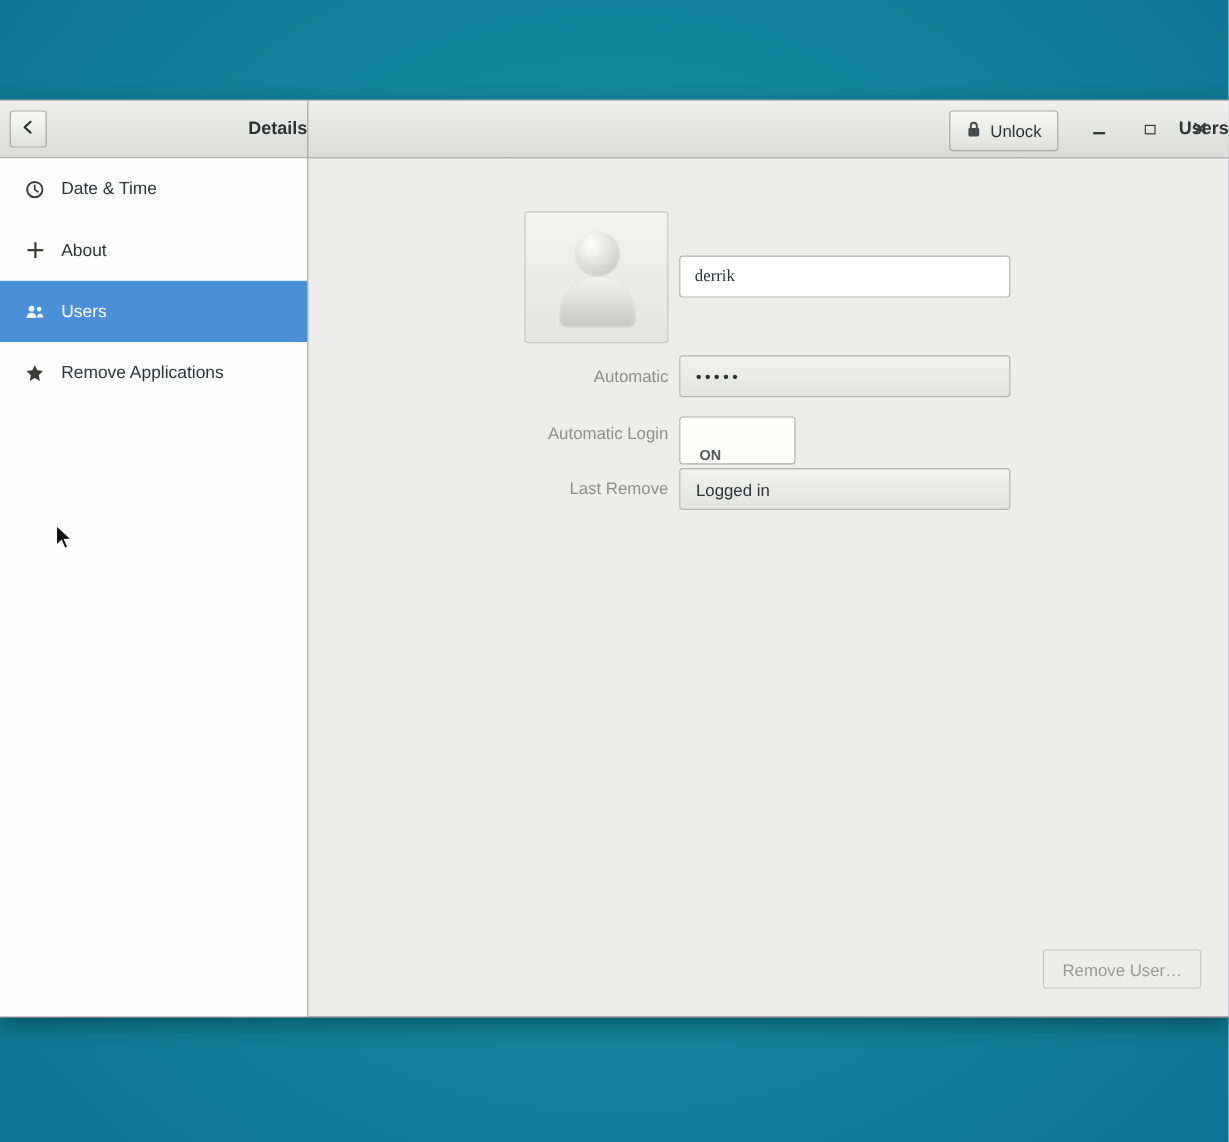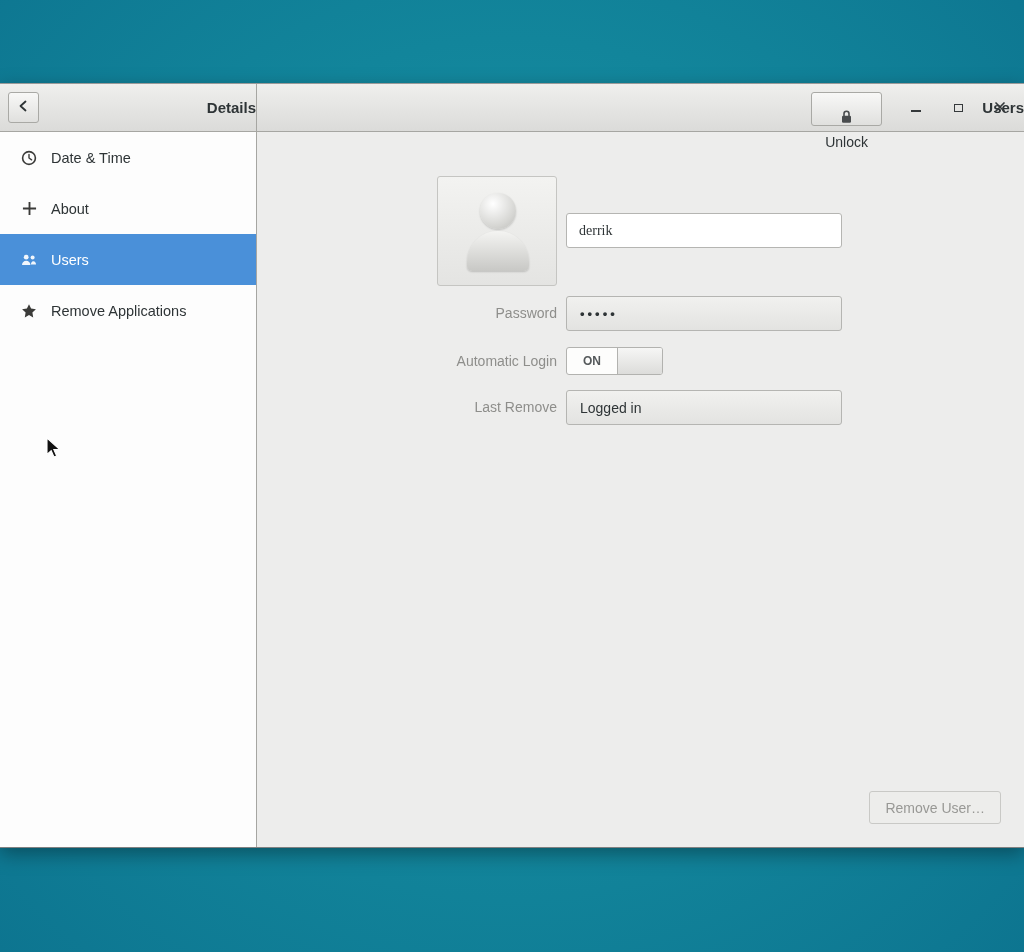--- a/index.html
+++ b/index.html
@@ -38,21 +38,21 @@
     background:linear-gradient(to bottom,#f8f8f7,#e0e0de);
     border:1px solid #a9a9a5; border-radius:3px;
     color:#2e3436; font-family:inherit; font-size:14px; cursor:default;
   }
   .back-btn {
     position:absolute; left:8px; top:8px; width:31px; height:31px;
     display:flex; align-items:center; justify-content:center;
   }
   .unlock-btn {
     position:absolute; right:142px; top:8px; height:31px; padding:16px 13px;
-    display:flex; gap:7px; font-size:14px;flex-direction:column;
+    display:flex; align-items:center; gap:7px; font-size:14px;
   }
   .win-controls {
     position:absolute; right:10px; top:0; height:48px;
     display:flex; align-items:center; gap:14px;
   }
   .win-controls button {
     width:28px; height:28px; background:none; border:none;
     display:flex; align-items:center; justify-content:center; cursor:default;
   }
   .min-glyph { width:10px; height:8px; border-bottom:2px solid #35393b; }
@@ -107,23 +107,23 @@
     text-align:left; padding:0 13px; font-family:inherit; font-size:14px; color:#2e3436;
     cursor:default;
   }
   .lbl-password  { top:164px; line-height:35px; }
   .fld-password  { top:164px; font-weight:bold; letter-spacing:3px; font-size:13px; }
   .lbl-autologin { top:215px; line-height:28px; }
   .lbl-lastlogin { top:258px; line-height:35px; }
   .fld-lastlogin { top:258px; }
 
   .switch {
-    position:absolute; left:309px; top:215px; width:97px; height:28px;
+    position:absolute; left:309px; top:215px; width:97px; height:40px;
     border:1px solid #b2b2af; border-radius:3px; background:#fdfdfc;
-    display:flex; cursor:default; overflow:hidden;
+    display:flex; cursor:default; overflow:hidden;align-items:flex-end;
   }
   .switch-state {
     width:50px; display:flex; align-items:center; justify-content:center;
     font-size:12px; font-weight:bold; color:#55595b;
   }
   .switch-handle {
     flex:1; border-left:1px solid #b2b2af;
     background:linear-gradient(to bottom,#f6f6f5,#dcdcda);
   }
 
@@ -233,21 +233,21 @@
 
       <button class="avatar-btn">
         <span>
           <span class="avatar-head"></span>
           <span class="avatar-body"></span>
         </span>
       </button>
 
       <input class="username-input" type="text" value="derrik" style="">
 
-      <div class="form-label lbl-password">Password</div>
+      <div class="form-label lbl-password">Automatic</div>
       <button class="field-btn fld-password">•••••</button>
 
       <div class="form-label lbl-autologin">Automatic Login</div>
       <div class="switch">
         <span class="switch-state">ON</span>
         <span class="switch-handle"></span>
       </div>
 
       <div class="form-label lbl-lastlogin">Last Remove</div>
       <button class="field-btn fld-lastlogin">Logged in</button>

